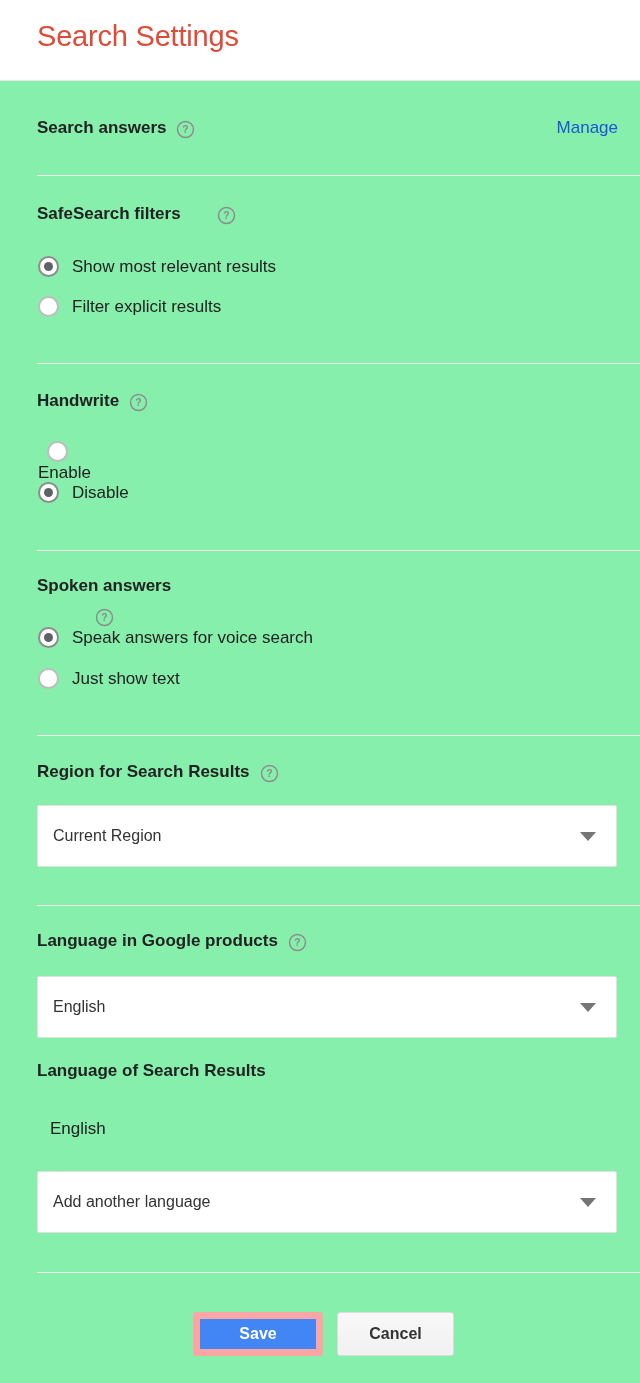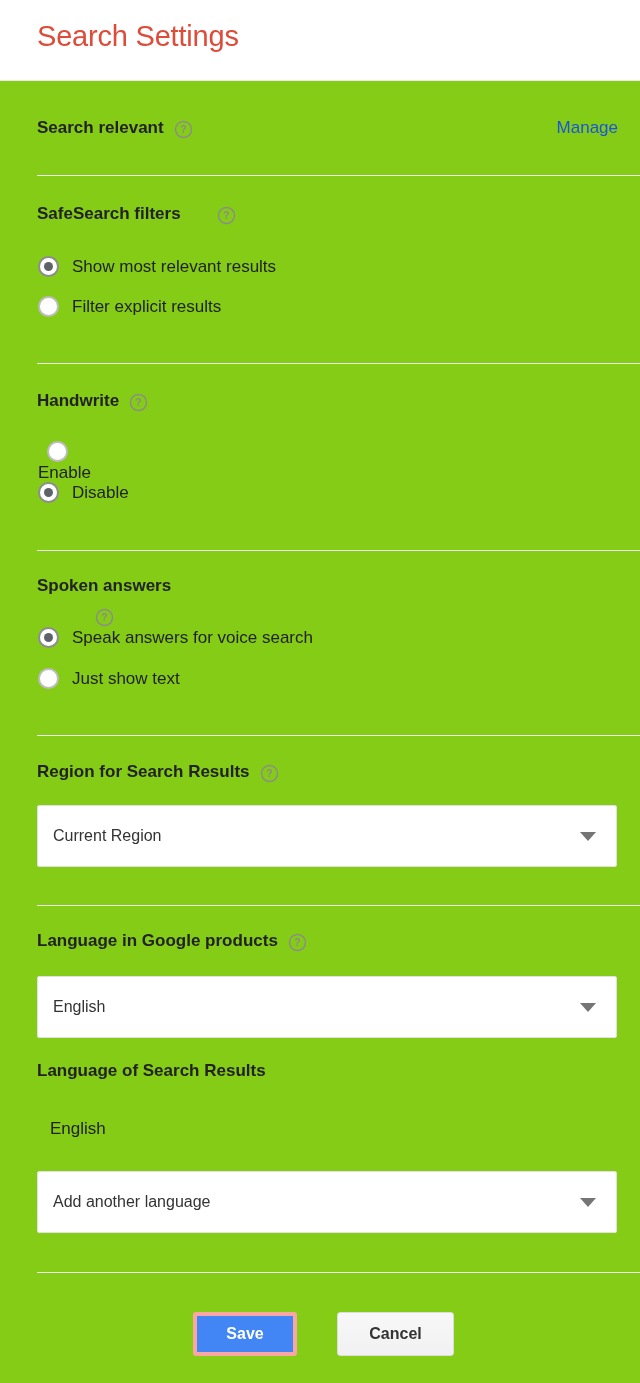--- a/index.html
+++ b/index.html
@@ -3,21 +3,21 @@
 <meta charset="utf-8">
 <style>
   * { box-sizing: border-box; margin: 0; padding: 0; }
   html, body {
     width: 640px;
     height: 1383px;
     background: #ffffff;
     font-family: "Liberation Sans", sans-serif;
     -webkit-font-smoothing: antialiased;
   }
-  .page { position: relative; width: 640px; height: 1383px; overflow: hidden; background:#84cc16; }
+  .page { position: relative; width: 640px; height: 1383px; overflow: hidden; background:#86efac; }
 
   
   .header {
     position: absolute; left: 0; top: 0; width: 640px; height: 81px;
     background: #fff;
   }
   .header-title {
     position: absolute; left: 37px; top: 19px;
     font-size: 29px; line-height: 34px; color: #dd4b39;
     font-weight: 400; letter-spacing: -0.2px; white-space: nowrap;
@@ -100,41 +100,41 @@
 
   
   .btn {
     position: absolute; height: 44px;
     border-radius: 3px; font-size: 16px; font-weight: bold;
     display: flex; align-items: center; justify-content: center;
     cursor: pointer; white-space: nowrap;
     font-family: "Liberation Sans", sans-serif;
   }
   .btn-save {
-    left: 193px; top: 1312px; width: 104px;
-    background: #4285f4; border: 4px solid #fca5a5; color: #ffffff;
+    left: 193px; top: 1312px; width: 130px;
+    background: #4285f4; border: 7px solid #fca5a5; color: #ffffff;
   }
   .btn-cancel {
     left: 337px; top: 1312px; width: 117px;
     background: linear-gradient(#f8f8f8, #f1f1f1);
     border: 1px solid #dcdcdc; color: #333333;
   }
 </style>
 </head>
 <body>
 
 <div class="page">
 
   <div class="header">
     <div class="header-title">Search Settings</div>
   </div>
   <div class="hr-full"></div>
 
   <div class="sec-head" style="left:37px; top:117px;">
-    <span>Search relevant</span>
+    <span>Search answers</span>
     <span class="help-icon">
       <svg width="19" height="19" viewBox="0 0 20 20">
         <circle cx="10" cy="10" r="8.4" fill="none" stroke="#8c8c8c" stroke-width="1.5"></circle>
         <text x="10" y="14.2" text-anchor="middle" font-family="Liberation Sans, sans-serif" font-size="11" fill="#8c8c8c">?</text>
       </svg>
     </span>
   </div>
   <div class="manage-link">Manage</div>
   <div class="hr" style="top:175px;"></div>
 

